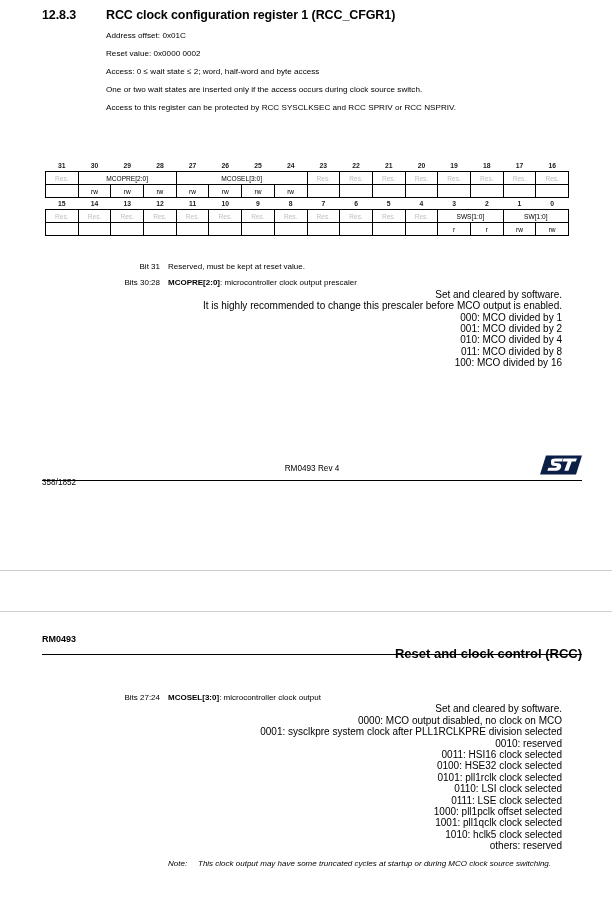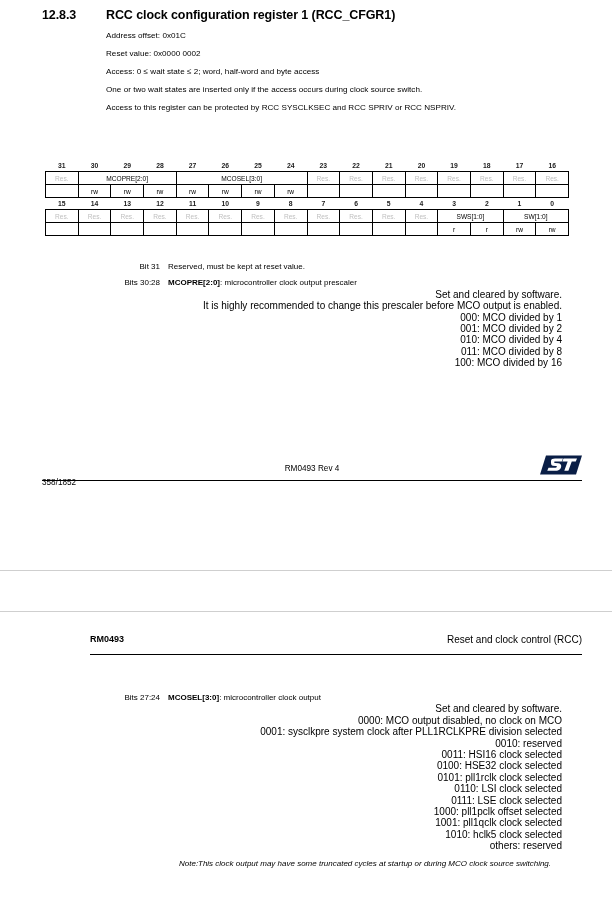--- a/index.html
+++ b/index.html
@@ -157,21 +157,20 @@
     margin-top: 6px;
     font-size: 8.0px;
     line-height: 11.4px;
     font-style: italic;
   }
   .note .note-kw {
     position: absolute;
     left: 0;
     top: 0;
     font-style: italic;
-    margin-left: 11px;
   }
   .note .note-body {
     margin-left: 30px;
     font-style: italic;
   }
 
   
   .footer {
     position: absolute;
     left: 42px;
@@ -208,42 +207,41 @@
     height: 22px;
   }
 
   
   .pg2-header {
     position: absolute;
     left: 42px;
     right: 42px;
     top: 22px;
     height: 26px;
-    margin-left: 48px;
   }
   .pg2-rule {
     position: absolute;
     left: 0;
     right: 0;
     top: 20px;
     border-bottom: 1.4px solid #000000;
   }
   .pg2-left {
     position: absolute;
     left: 0;
     top: 0;
     font-size: 9px;
     font-weight: bold;
   }
   .pg2-right {
     position: absolute;
     right: 0;
-    top: 0;
-    font-size: 10px;
-    font-weight: normal;
+    top: 12px;
+    font-size: 13px;
+    font-weight: bold;
   }
 
   .bits-desc-2 {
     position: absolute;
     left: 86px;
     top: 80px;
     width: 476px;
   }
 </style>
 </head>

